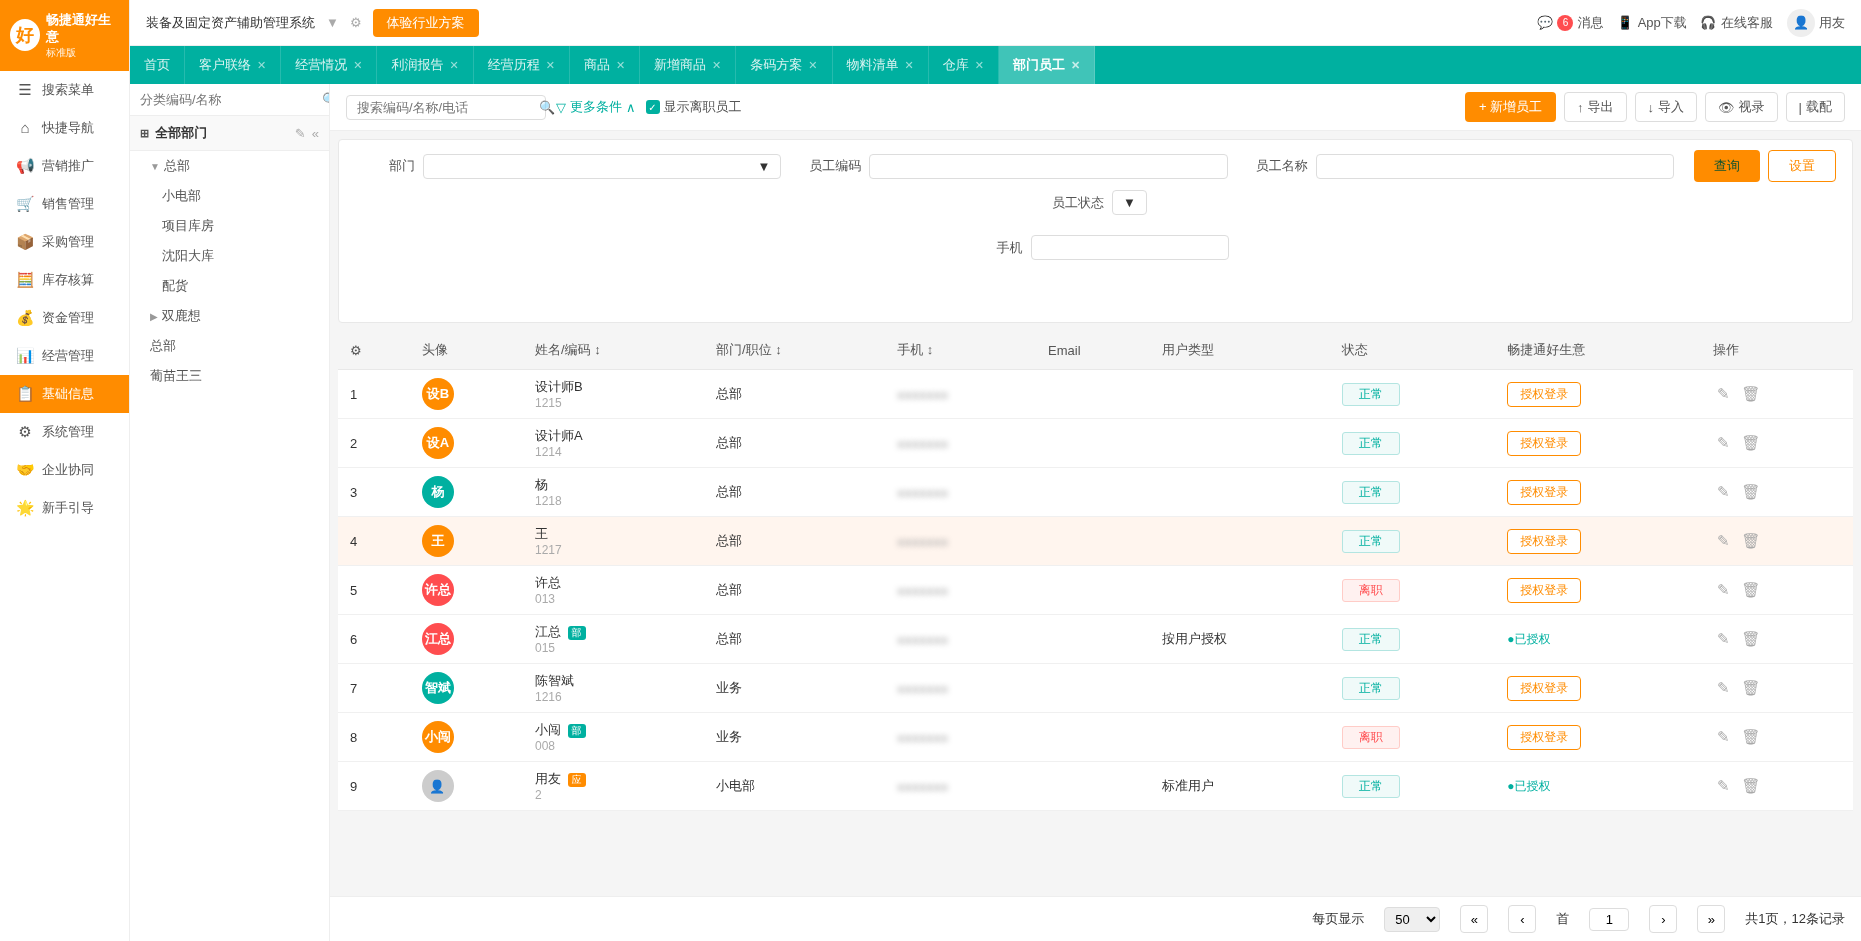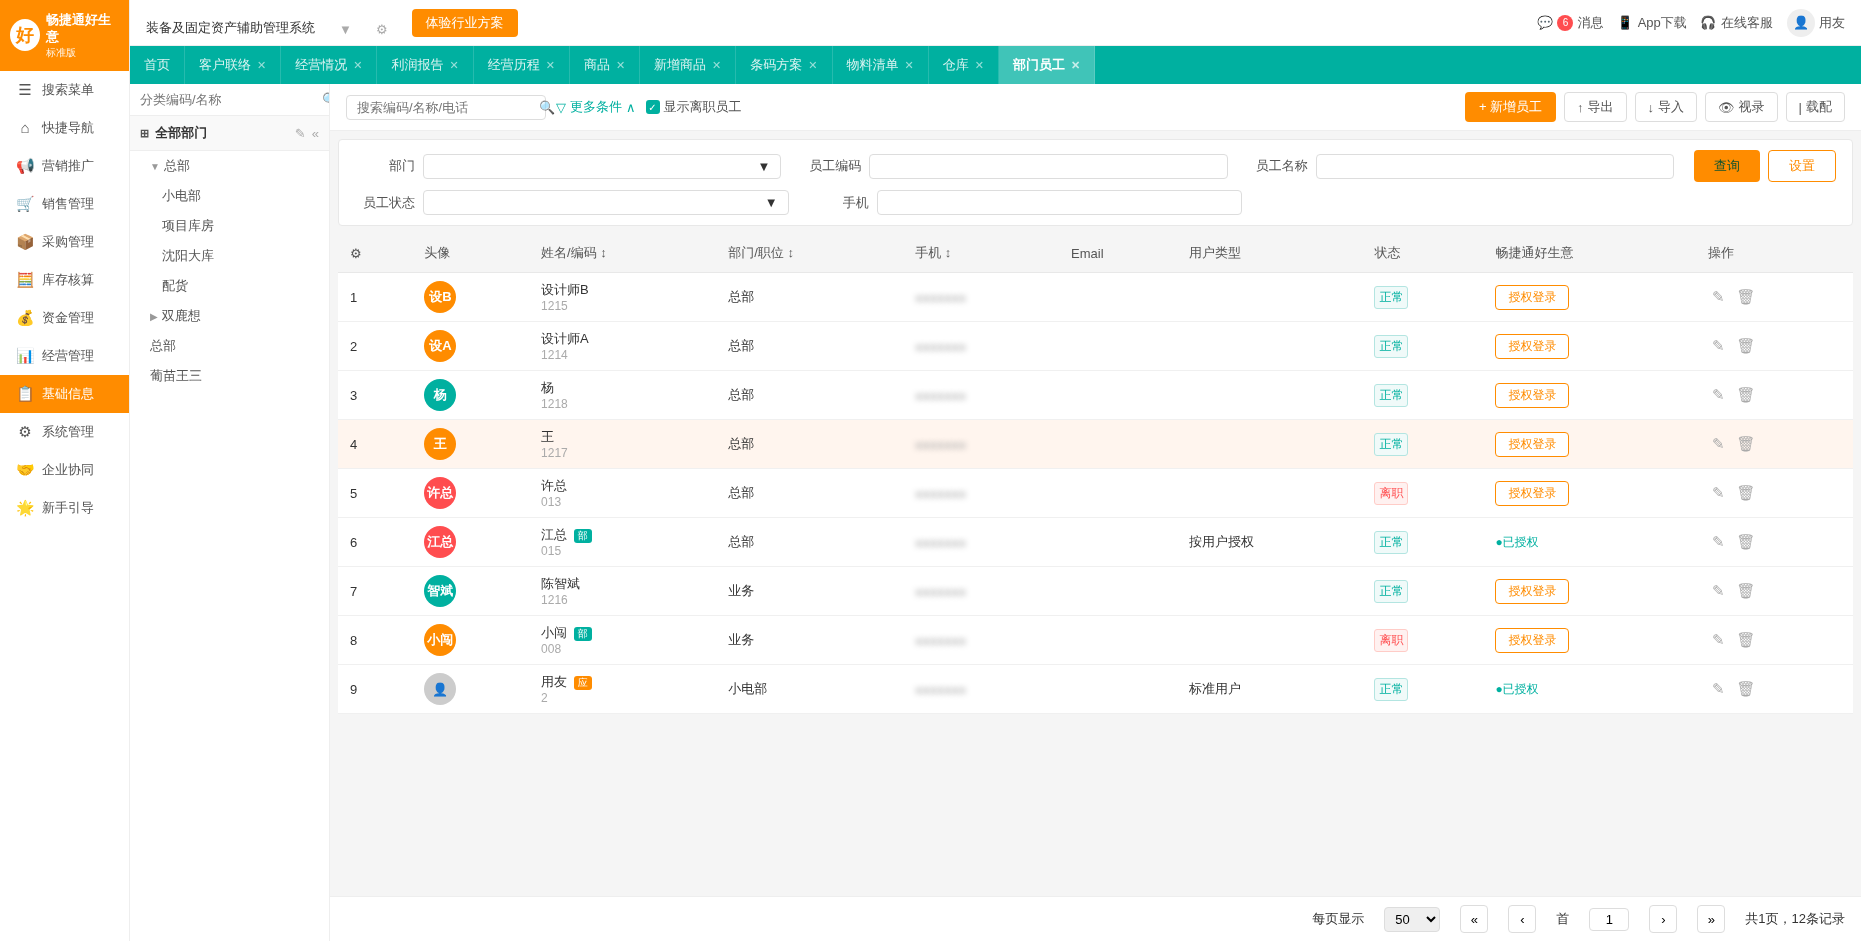--- a/index.html
+++ b/index.html
@@ -17,21 +17,21 @@
     .sidebar-menu { flex: 1; overflow-y: auto; }
     .sidebar-item { display: flex; align-items: center; gap: 8px; padding: 10px 16px; cursor: pointer; color: #555; font-size: 13px; }
     .sidebar-item.active { background: #ff8c00; color: #fff; }
     .sidebar-item .s-icon { font-size: 15px; width: 18px; text-align: center; }
 
     
     .main { flex: 1; display: flex; flex-direction: column; overflow: hidden; }
 
     
     .topbar { background: #fff; border-bottom: 1px solid #eee; padding: 0 16px; display: flex; align-items: center; justify-content: space-between; height: 46px; flex-shrink: 0; }
-    .topbar-left { display: flex; align-items: flex-end; gap: 24px; }
+    .topbar-left { display: flex; align-items: center; gap: 11px; }
     .topbar-right { display: flex; align-items: center; gap: 14px; font-size: 13px; color: #555; }
     .topbar-right-item { display: flex; align-items: center; gap: 4px; cursor: pointer; }
     .badge { background: #ff4d4f; color: #fff; border-radius: 50%; width: 16px; height: 16px; font-size: 10px; display: flex; align-items: center; justify-content: center; }
     .try-btn { background: #ff8c00; color: #fff; border: none; border-radius: 4px; padding: 5px 14px; cursor: pointer; font-size: 13px; }
 
     
     .nav-tabs { background: #00b0a0; display: flex; align-items: center; flex-shrink: 0; overflow-x: auto; }
     .nav-tab { color: rgba(255,255,255,0.85); padding: 10px 14px; cursor: pointer; font-size: 13px; display: flex; align-items: center; gap: 4px; white-space: nowrap; border-right: 1px solid rgba(255,255,255,0.15); }
     .nav-tab.active { background: rgba(255,255,255,0.25); color: #fff; font-weight: bold; }
     .nav-tab .close-x { font-size: 11px; opacity: 0.7; margin-left: 2px; }
@@ -58,39 +58,39 @@
     .filter-input input { border: none; outline: none; flex: 1; font-size: 13px; }
     .filter-btn { display: flex; align-items: center; gap: 4px; color: #00b0a0; cursor: pointer; font-size: 13px; }
     .show-left { display: flex; align-items: center; gap: 4px; color: #555; font-size: 13px; cursor: pointer; }
     .checkbox-teal { width: 14px; height: 14px; border: 2px solid #00b0a0; border-radius: 3px; background: #00b0a0; display: flex; align-items: center; justify-content: center; color: #fff; font-size: 10px; }
     .btn-primary { background: #ff8c00; color: #fff; border: none; border-radius: 4px; padding: 6px 14px; cursor: pointer; font-size: 13px; }
     .btn-default { background: #fff; color: #555; border: 1px solid #ddd; border-radius: 4px; padding: 5px 12px; cursor: pointer; font-size: 13px; display: flex; align-items: center; gap: 4px; }
 
     
     .search-form { background: #fff; padding: 10px 16px; border: 1px solid #e8e8e8; margin: 8px; border-radius: 4px; flex-shrink: 0; }
     .form-row { display: flex; align-items: center; gap: 20px; margin-bottom: 8px; }
-    .form-row:last-child { margin-bottom: 0; }
+    .form-row:last-child { margin-bottom: 12px; flex-direction: column; }
     .form-item { display: flex; align-items: center; gap: 8px; flex: 1; }
     .form-label { color: #555; font-size: 13px; white-space: nowrap; min-width: 60px; text-align: right; }
     .form-control { border: 1px solid #ddd; border-radius: 4px; padding: 4px 10px; font-size: 13px; flex: 1; outline: none; background: #fff; display: flex; align-items: center; justify-content: space-between; cursor: pointer; }
     .form-text { border: 1px solid #ddd; border-radius: 4px; padding: 4px 10px; font-size: 13px; flex: 1; outline: none; background: #fff; }
     .search-btn { background: #ff8c00; color: #14532d; border: none; border-radius: 4px; padding: 6px 20px; cursor: pointer; font-size: 13px; }
     .reset-btn { background: #fff; color: #ff8c00; border: 1px solid #ff8c00; border-radius: 4px; padding: 6px 20px; cursor: pointer; font-size: 13px; }
 
     
     .table-wrap { flex: 1; overflow-y: auto; margin: 0 8px; }
     table { width: 100%; border-collapse: collapse; background: #fff; }
     thead tr { background: #f5f5f5; }
     th { padding: 10px 12px; text-align: left; font-size: 13px; color: #555; font-weight: normal; border-bottom: 1px solid #e8e8e8; white-space: nowrap; }
     td { padding: 8px 12px; font-size: 13px; color: #333; border-bottom: 1px solid #f0f0f0; vertical-align: middle; }
     tr.highlighted { background: #fff5ee; }
 
     .avatar { width: 32px; height: 32px; border-radius: 50%; display: flex; align-items: center; justify-content: center; color: #fff; font-size: 13px; font-weight: bold; }
 
-    .status-badge { display: inline-block; padding: 2px 4px; border-radius: 3px; font-size: 12px; }
+    .status-badge { display: inline-block; padding: 2px 16px; border-radius: 3px; font-size: 12px; }
     .status-normal { background: #f0faf9; color: #00b0a0; border: 1px solid #b3e5e1; }
     .status-resigned { background: #fff1f0; color: #ff4d4f; border: 1px solid #ffccc7; }
 
     .auth-btn { border: 1px solid #ff8c00; color: #ff8c00; background: #fff; border-radius: 4px; padding: 3px 12px; cursor: pointer; font-size: 12px; }
     .auth-granted { color: #00b0a0; font-size: 12px; }
 
     .blurred { color: transparent; text-shadow: 0 0 6px #aaa; user-select: none; font-size: 12px; }
 
     .op-btn { background: none; border: none; cursor: pointer; color: #aaa; font-size: 15px; padding: 2px 4px; }
 

